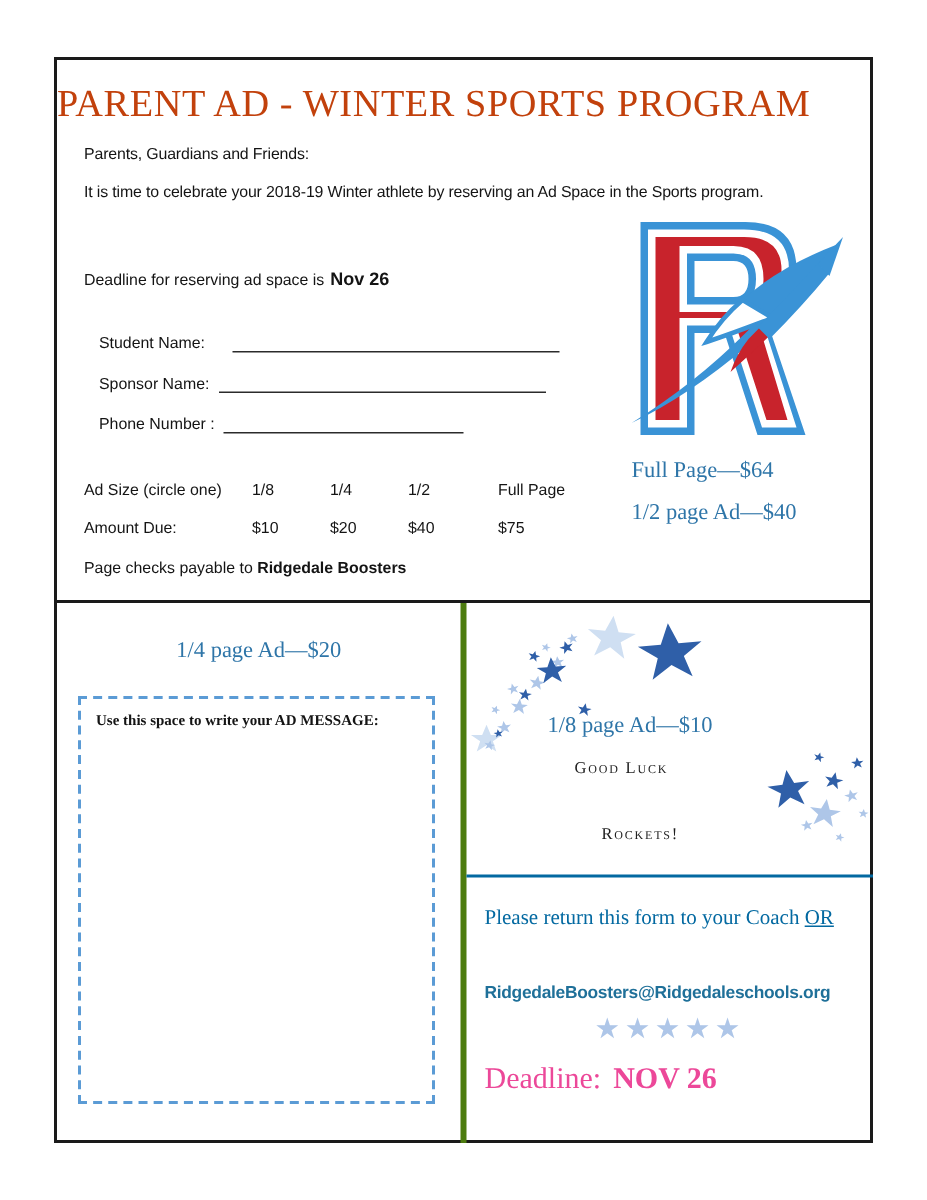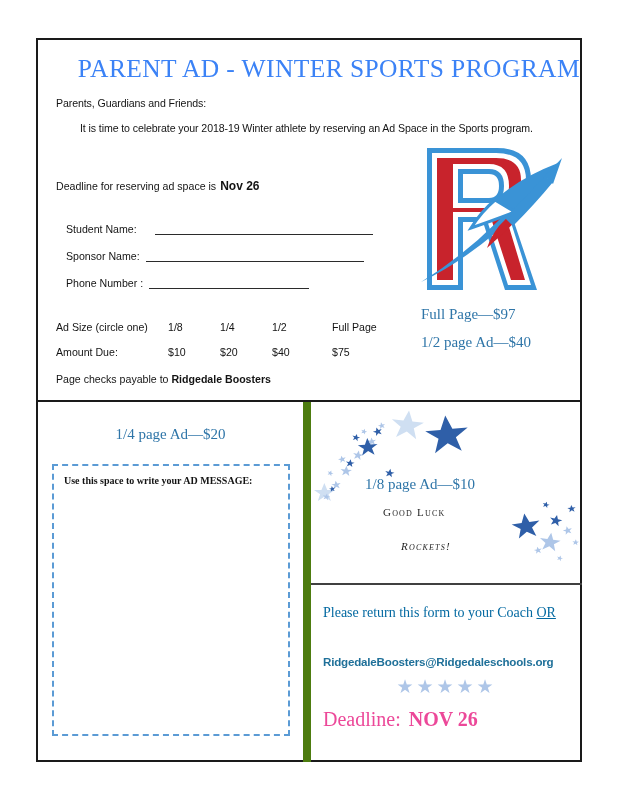--- a/index.html
+++ b/index.html
@@ -34,38 +34,38 @@
     width: 100%;
     height: 362px;
     box-sizing: border-box;
     border-bottom: 2px solid #1a1a1a;
   }
 
   #title {
     position: absolute;
     left: 0; top: 14px;
     width: 100%;
-    text-align: right;
+    text-align: left;
     font-family: "Liberation Serif", serif;
     font-size: 25.5px;
     letter-spacing: 0.4px;
-    color: #3b82f6;
+    color: #c2410c;
     white-space: nowrap;
   }
 
   .intro-line {
     position: absolute;
     font-family: "Liberation Sans", sans-serif;
     font-size: 10.6px;
     color: #141414;
     white-space: nowrap;
     letter-spacing: -0.1px;
   }
   #intro-greeting { left: 18px; top: 57px; }
-  #intro-body1    { left: 18px; top: 82px; margin-left: 24px; }
+  #intro-body1    { left: 18px; top: 82px; }
   #intro-body2    { left: 18px; top: 103px; }
 
   #deadline-top {
     position: absolute;
     left: 18px; top: 139px;
     font-size: 10.6px;
     color: #141414;
     white-space: nowrap;
   }
   #deadline-top .date {
@@ -143,21 +143,21 @@
   #logo svg { display: block; width: 100%; height: 100%; }
 
   
   #quarter-panel {
     position: absolute;
     left: 0;
     top: 362px;
     width: 273px;
     height: 360px;
     box-sizing: border-box;
-    border-right: 8px solid #4d7c0f;
+    border-right: 4px solid #4d7c0f;
   }
   #quarter-title {
     position: absolute;
     left: 0; top: 24px;
     width: 100%;
     text-align: center;
     font-family: "Liberation Serif", serif;
     font-size: 15px;
     color: #2e75a8;
   }
@@ -182,21 +182,21 @@
   }
 
   
   #eighth-panel {
     position: absolute;
     left: 273px;
     top: 362px;
     width: 271px;
     height: 183px;
     box-sizing: border-box;
-    border-bottom: 2px solid #404040;
+    border-bottom: 2px solid #0369a1;
     overflow: hidden;
   }
   #eighth-stars { position: absolute; left: 0; top: 0; width: 100%; height: 100%; }
   #eighth-stars svg { display: block; width: 100%; height: 100%; }
   #eighth-title {
     position: absolute;
     left: 54px; top: 74px;
     font-family: "Liberation Serif", serif;
     font-size: 15px;
     color: #2e75a8;
@@ -206,21 +206,21 @@
     position: absolute;
     font-family: "Liberation Serif", serif;
     font-variant: small-caps;
     font-size: 11px;
     letter-spacing: 1.2px;
     color: #1f1f1f;
     white-space: nowrap;
     text-align: right;
   }
   #goodluck-1 { left: 72px; top: 104px; }
-  #goodluck-2 { left: 90px; top: 138px; font-style: italic; }
+  #goodluck-2 { left: 90px; top: 148px; }
 
   
   #return-panel {
     position: absolute;
     left: 273px;
     top: 545px;
     width: 271px;
     height: 177px;
     box-sizing: border-box;
   }
@@ -302,21 +302,21 @@
       <span class="lbl">Ad Size (circle one)</span><span class="cell c1">1/8</span><span class="cell c2">1/4</span><span class="cell c3">1/2</span><span class="cell c4">Full Page</span>
     </div>
     <div class="price-row" id="row-amount">
       <span class="lbl">Amount Due:</span><span class="cell c1">$10</span><span class="cell c2">$20</span><span class="cell c3">$40</span><span class="cell c4">$75</span>
     </div>
     <div class="price-row" id="row-checks">
       <span>Page checks payable to</span>
       <span class="bold">Ridgedale Boosters</span>
     </div>
 
-    <div class="blue-callout" id="callout-full">Full Page—$97</div>
+    <div class="blue-callout" id="callout-full">Full Page—$64</div>
     <div class="blue-callout" id="callout-half">1/2 page Ad—$40</div>
 
     <div id="logo">
       <svg viewBox="0 0 162 158" xmlns="http://www.w3.org/2000/svg">
 
         <path d="M8 8 L78 8 Q112 8 112 40 Q112 64 92 73 L118 150 L86 150 L64 82 L44 82 L44 150 L8 150 Z
                  M44 34 L44 58 L70 58 Q80 58 80 46 Q80 34 70 34 Z" fill="#3a93d6" fill-rule="evenodd"></path>
 
         <path d="M13 13 L77 13 Q107 13 107 40 Q107 62 88 70 L112 145 L89 145 L67 77 L39 77 L39 145 L13 145 Z
                  M39 29 L39 63 L70 63 Q85 63 85 46 Q85 29 70 29 Z" fill="#ffffff" fill-rule="evenodd"></path>

